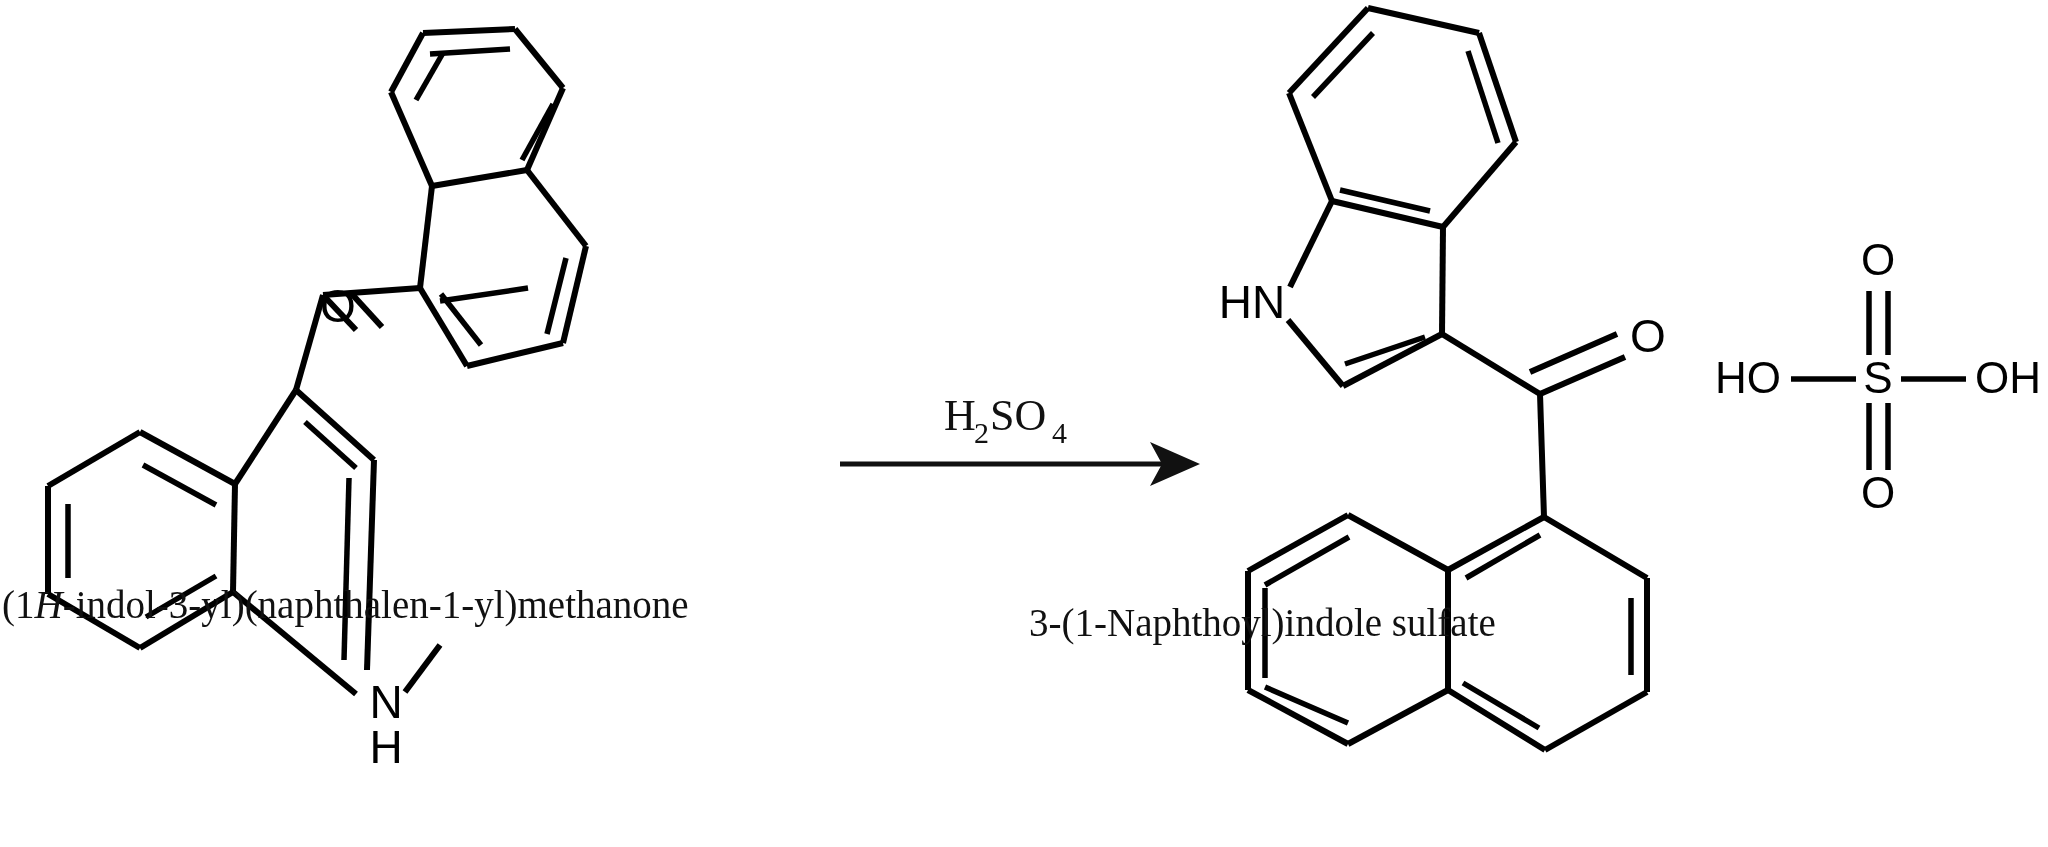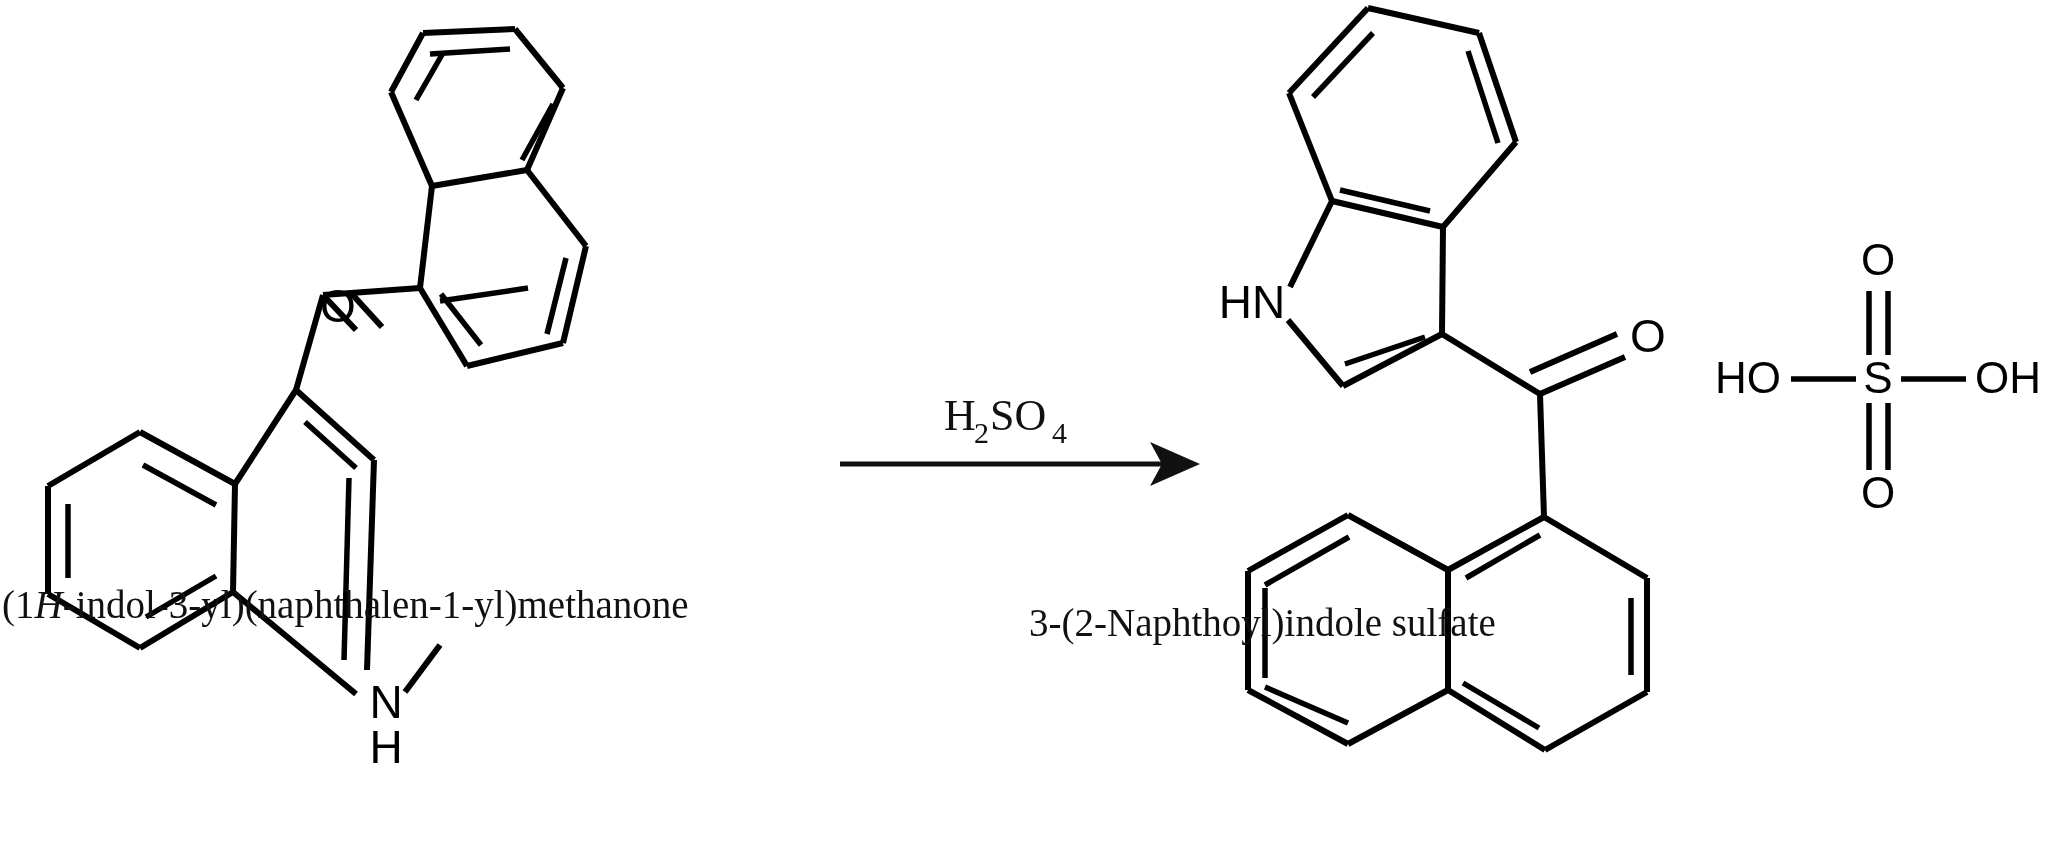--- a/index.html
+++ b/index.html
@@ -171,13 +171,13 @@
     <path class="bond-thin" d="M 1888 403 L 1888 470"></path>
 
     <path class="bond-thin" d="M 1791 379 L 1856 379"></path>
     <path class="bond-thin" d="M 1901 379 L 1966 379"></path>
   </g>
 
 </svg>
 
 <div class="cap" id="cap-left"><span>(1</span><span class="it">H</span><span>-indol-3-yl)(naphthalen-1-yl)methanone</span></div>
 
-<div class="cap" id="cap-right">3-(2-Naphthoyl)indole sulfate</div>
+<div class="cap" id="cap-right">3-(1-Naphthoyl)indole sulfate</div>
 
 </body></html>

